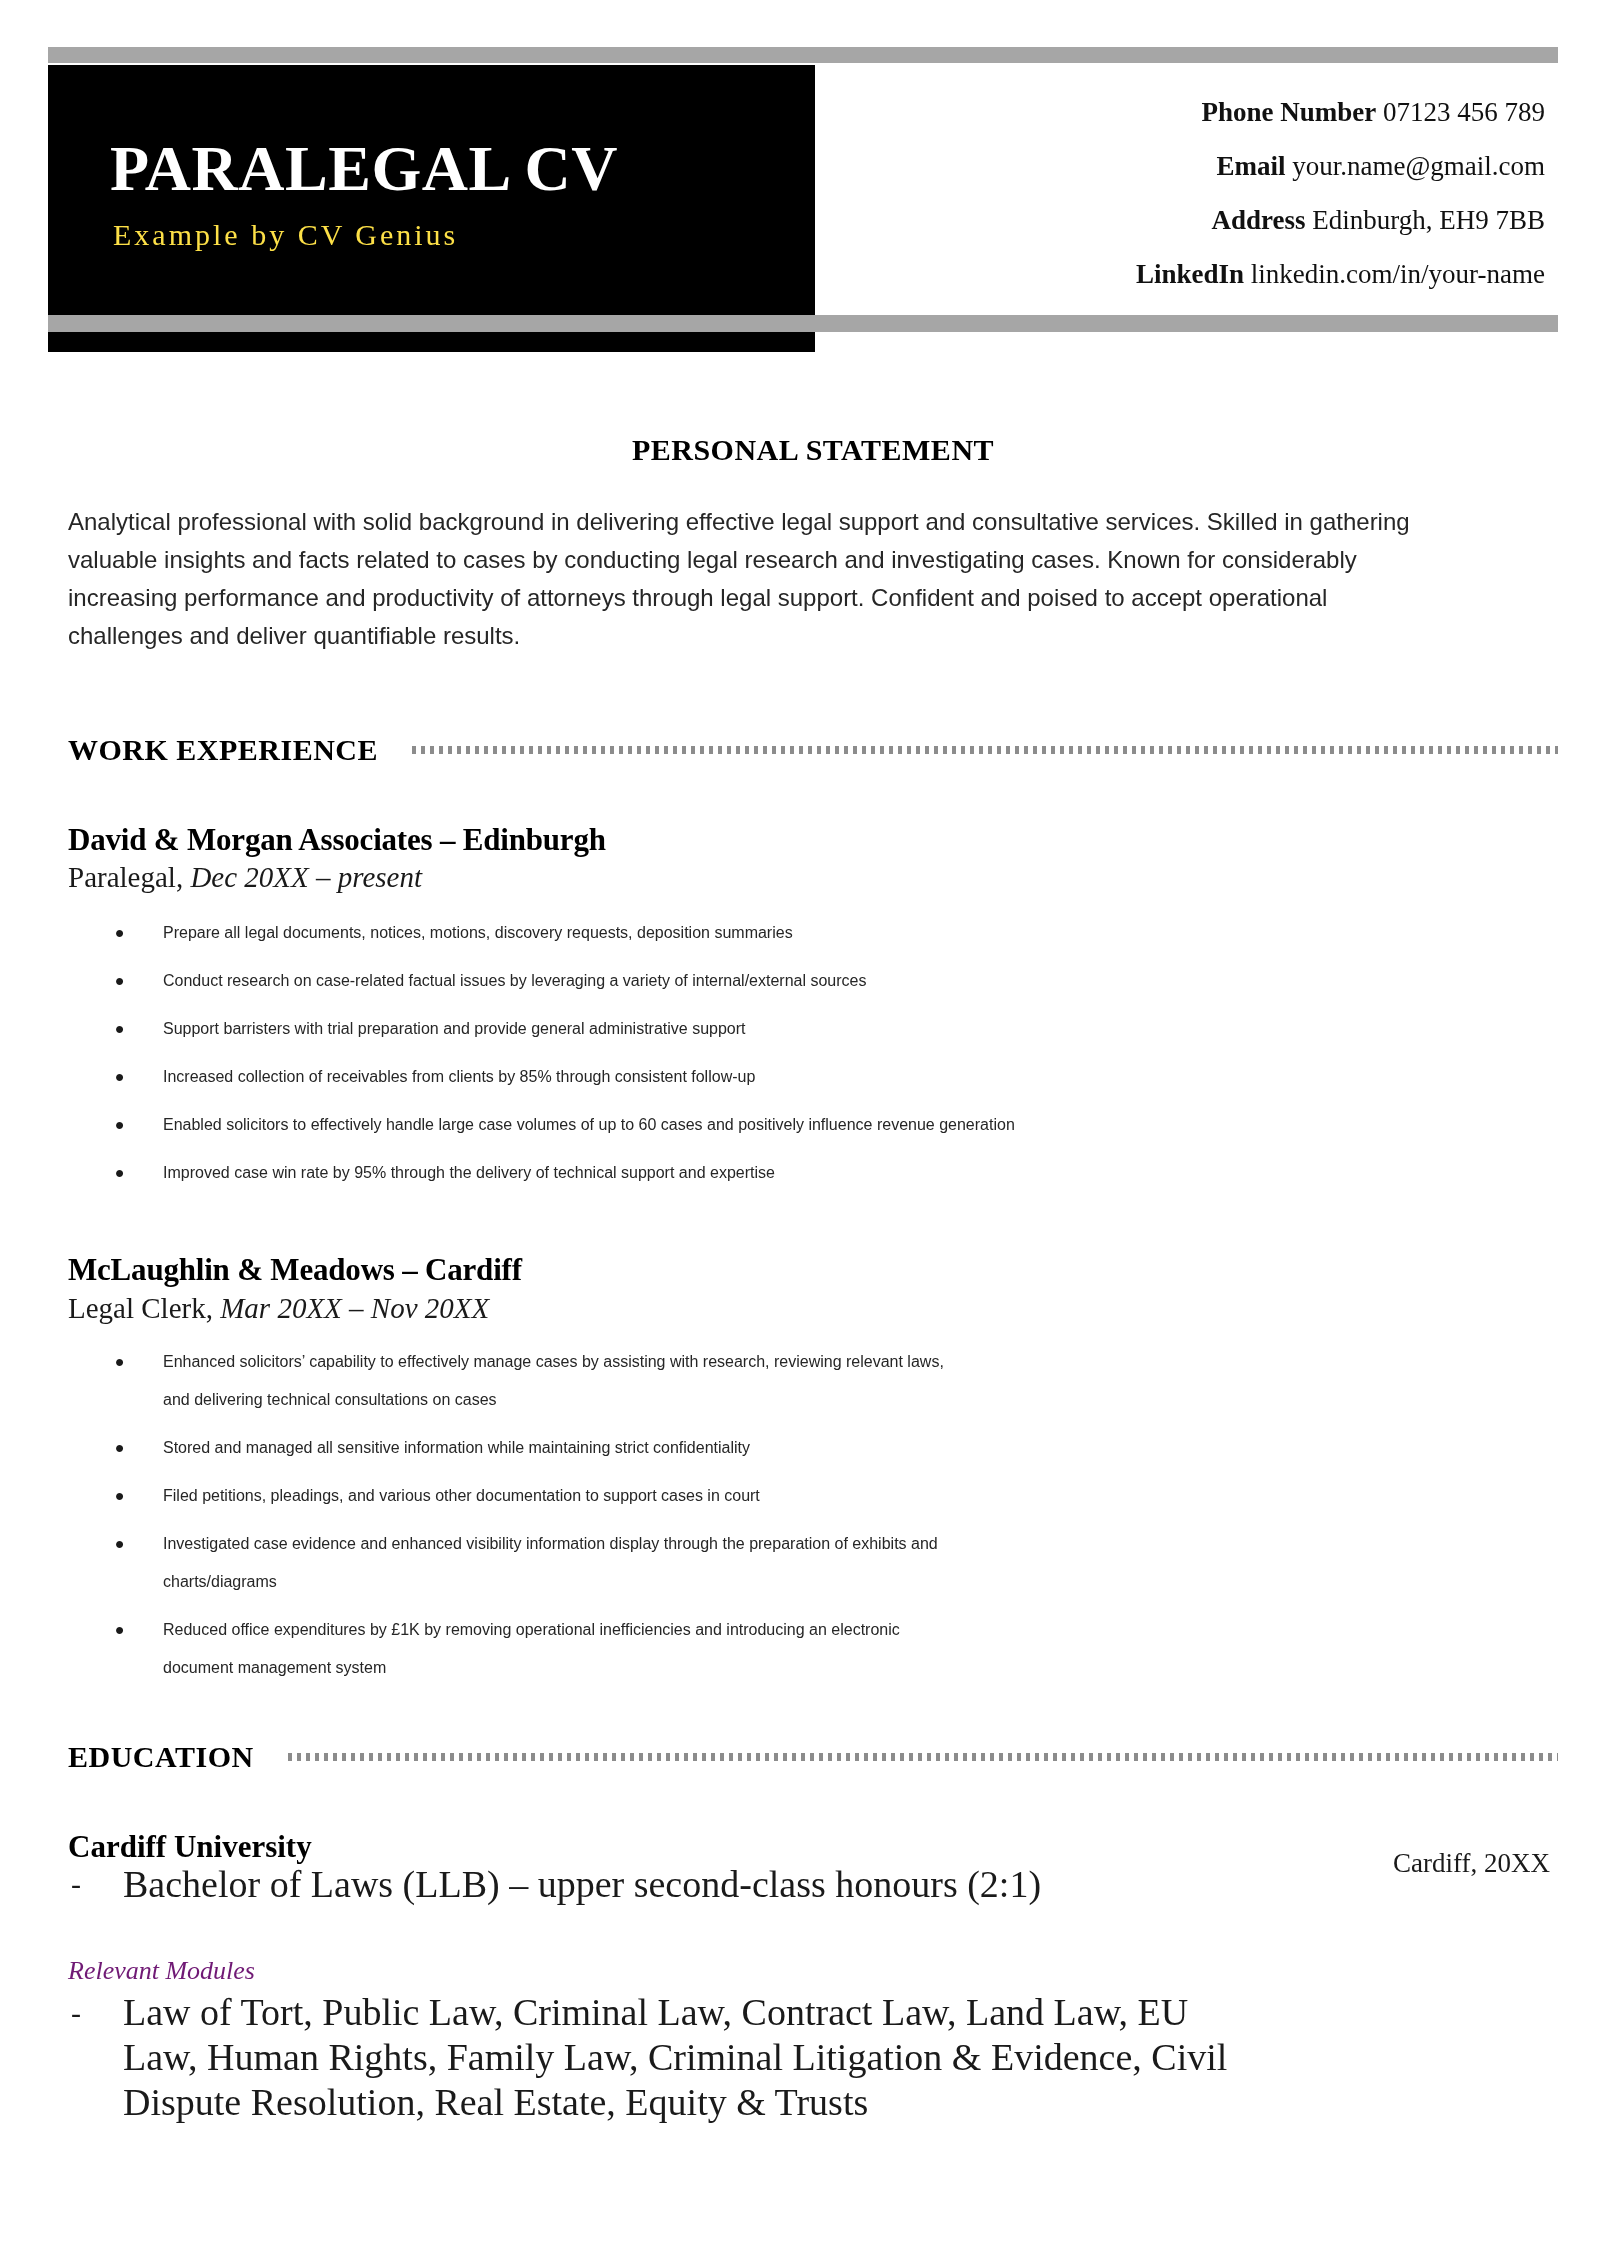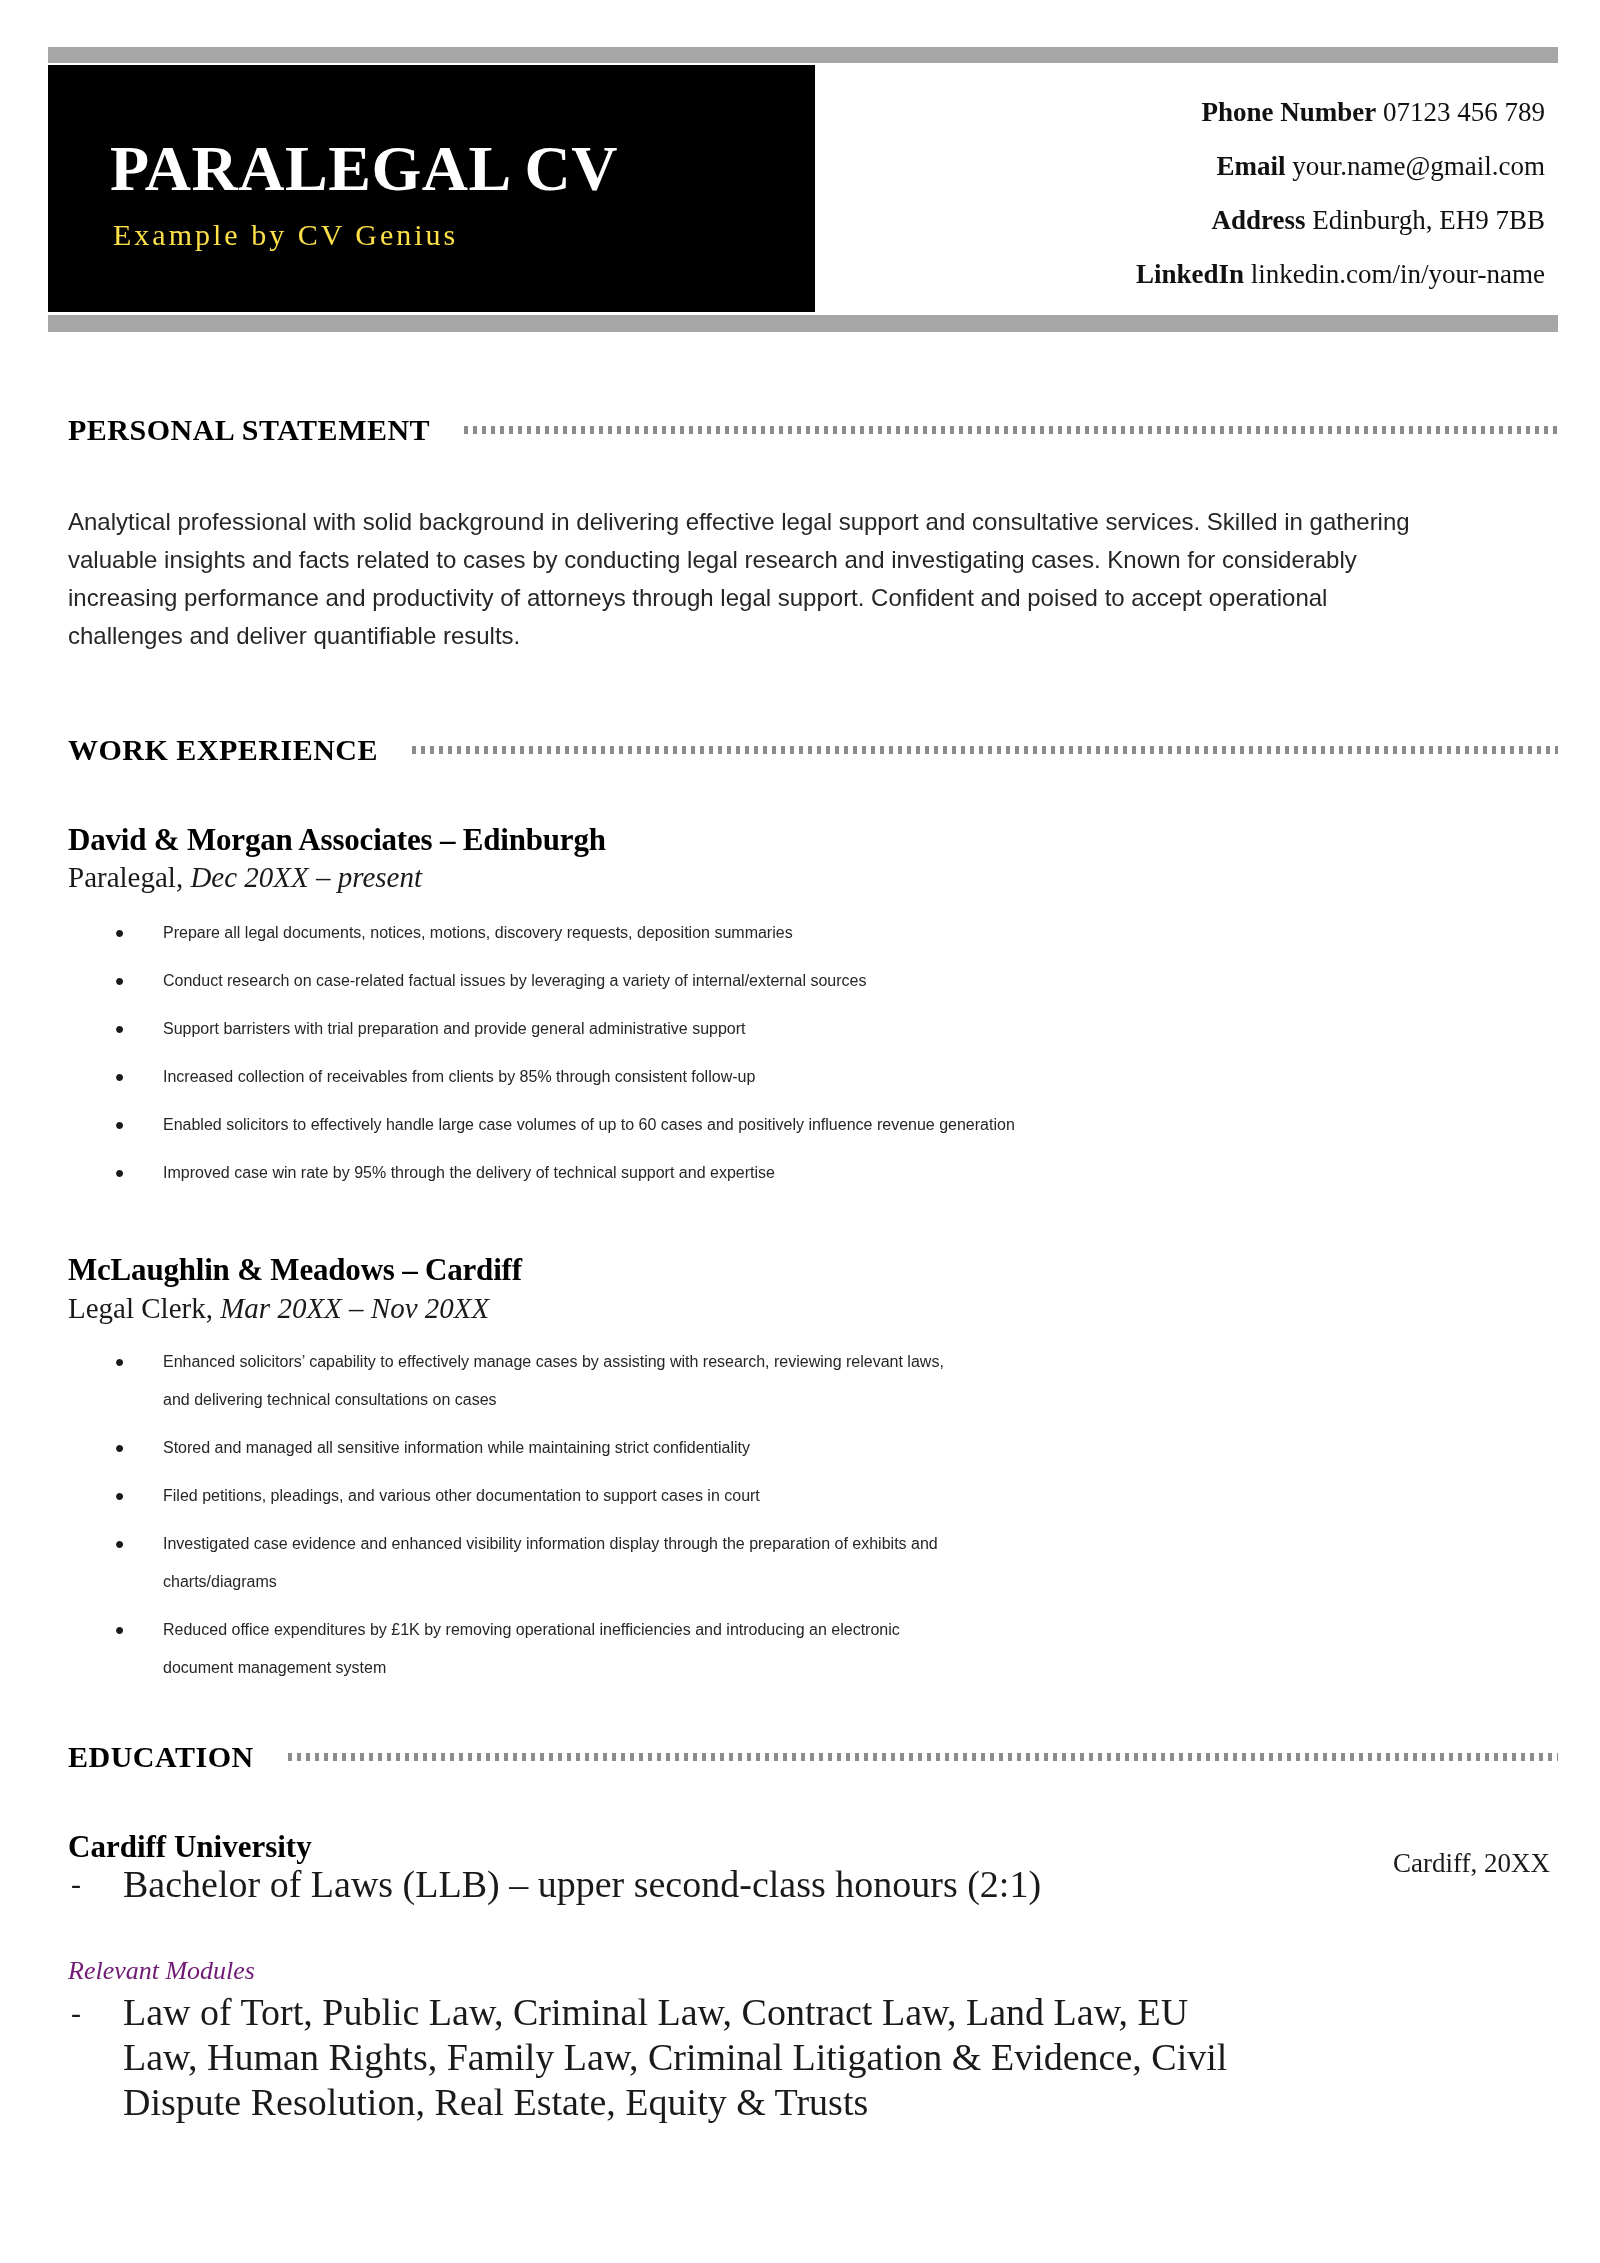--- a/index.html
+++ b/index.html
@@ -3,21 +3,21 @@
 <meta charset="utf-8">
 <style>
   html,body { margin:0; padding:0; background:#ffffff; }
   .page {
     position:relative; width:1600px; height:2263px;
     background:#ffffff; overflow:hidden;
     font-family:"Liberation Serif", serif; color:#1a1a1a;
   }
   
   .top-bar { position:absolute; left:48px; top:47px; width:1510px; height:16px; background:#a6a6a6; }
-  .black-box { position:absolute; left:48px; top:65px; width:767px; height:247px; background:#000000; }
+  .black-box { position:absolute; left:48px; top:65px; width:767px; height:287px; background:#000000; }
   .cv-title {
     position:absolute; left:62px; top:72px;
     font-size:64px; font-weight:bold; color:#ffffff; letter-spacing:0.5px; line-height:1;
     white-space:nowrap;
   }
   .cv-subtitle {
     position:absolute; left:65px; top:152px;
     font-size:30px; font-weight:normal; color:#fde047; letter-spacing:3px; line-height:1.2;
     white-space:nowrap;
   }
@@ -120,21 +120,21 @@
     <div class="contact-row">
       <span class="contact-label">LinkedIn</span>
       <span class="contact-value">linkedin.com/in/your-name</span>
     </div>
   </div>
 
   <div class="bottom-bar"></div>
 
   <div class="content">
 
-    <div class="sec-head" style="top:410px;">
+    <div class="sec-head" style="top:430px;flex-direction:column;">
       <h2>PERSONAL STATEMENT</h2>
       <div class="dots"></div>
     </div>
     <div class="ps-body">Analytical professional with solid background in delivering effective legal support and consultative services. Skilled in gathering
 valuable insights and facts related to cases by conducting legal research and investigating cases. Known for considerably
 increasing performance and productivity of attorneys through legal support. Confident and poised to accept operational
 challenges and deliver quantifiable results.</div>
 
     <div class="sec-head" style="top:730px;">
       <h2>WORK EXPERIENCE</h2>

